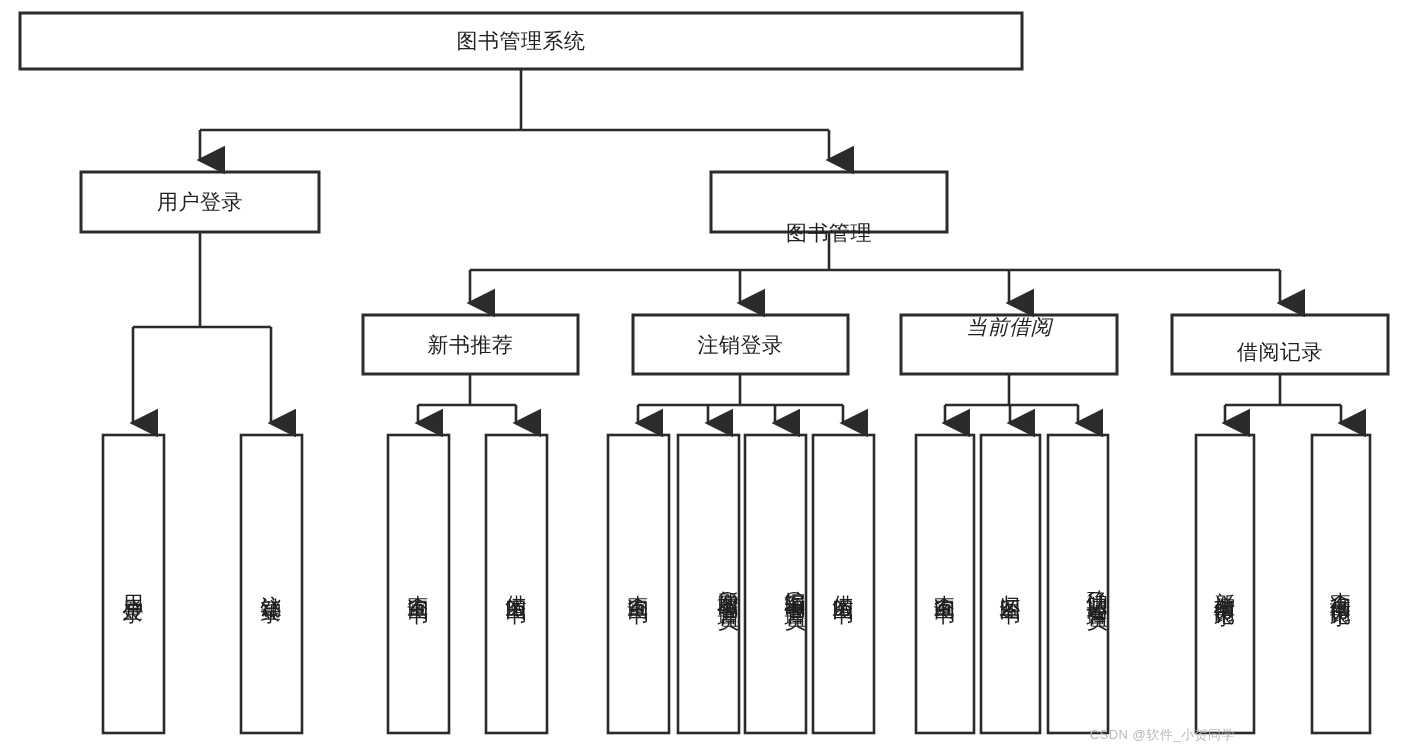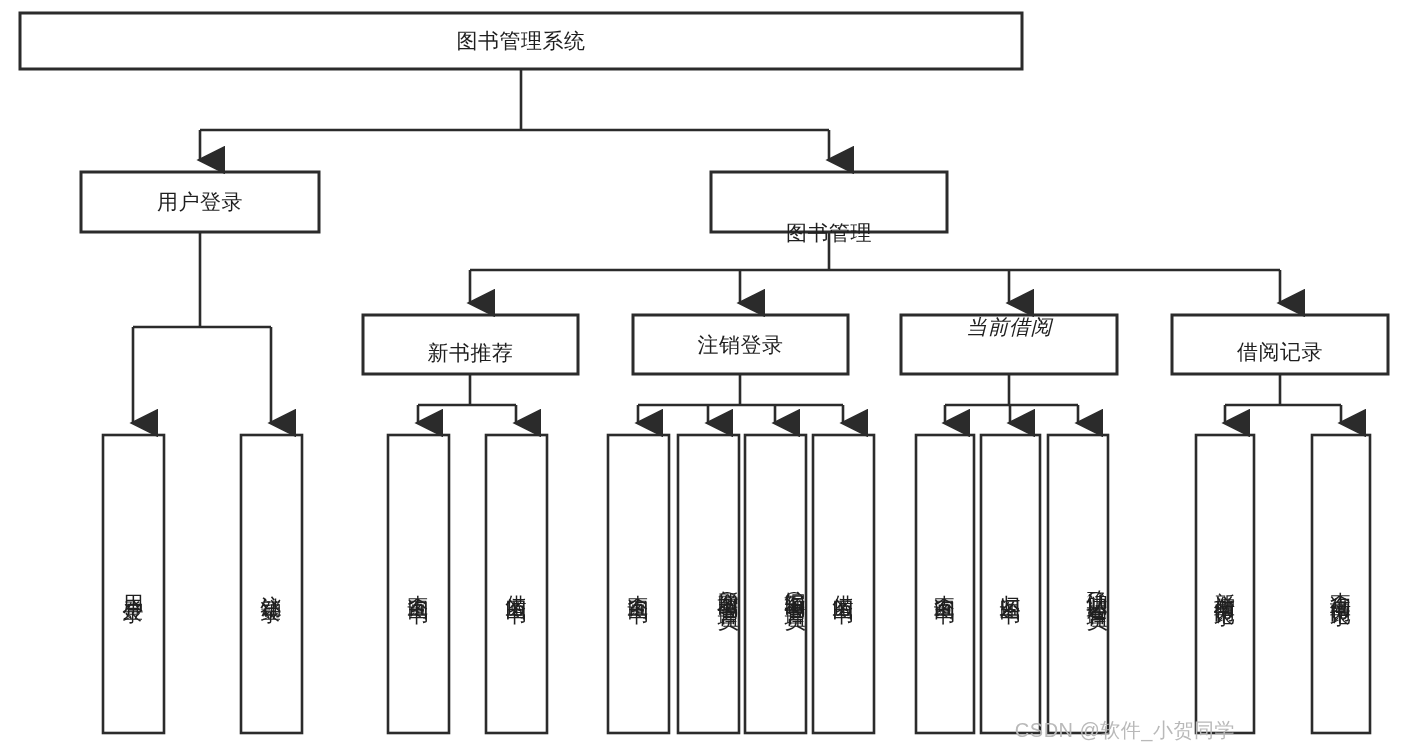--- a/index.html
+++ b/index.html
@@ -72,21 +72,21 @@
     justify-content: center;
   }
   .node-label.vertical.top-aligned {
     align-items: flex-start;
     padding-top: 4px;
   }
   .watermark {
     position: absolute;
     right: 8px;
     bottom: 3px;
-    font-size: 20px;
+    font-size: 13px;
     color: #b9b9b9;
     font-family: "Liberation Sans", "DejaVu Sans", sans-serif;
     white-space: nowrap;
     letter-spacing: 0.5px;
   }
 </style>
 </head>
 <body>
 
 <div id="diagram-root">
@@ -181,21 +181,21 @@
       <path class="connector" marker-end="url(#arrow)" d="M 1225 405 L 1225 423"></path>
       <path class="connector" marker-end="url(#arrow)" d="M 1341 405 L 1341 423"></path>
     </g>
   </svg>
 
   <div class="node-label horizontal" style="left:20px; top:13px; width:1002px; height:56px;">图书管理系统</div>
 
   <div class="node-label horizontal" style="left:81px; top:172px; width:238px; height:60px;">用户登录</div>
   <div class="node-label horizontal" style="left:711px; top:172px; width:236px; height:60px;margin-top:31px;">图书管理</div>
 
-  <div class="node-label horizontal" style="left:363px; top:315px; width:215px; height:59px;margin-top:8px;">新书推荐</div>
+  <div class="node-label horizontal" style="left:363px; top:315px; width:215px; height:59px;">新书推荐</div>
   <div class="node-label horizontal" style="left:633px; top:315px; width:215px; height:59px;">注销登录</div>
   <div class="node-label horizontal" style="left:901px; top:297px; width:216px; height:59px;font-style:italic;">当前借阅</div>
   <div class="node-label horizontal" style="left:1172px; top:322px; width:216px; height:59px;">借阅记录</div>
 
   <div class="node-label vertical" style="left:103px; top:435px; width:61px; height:298px;">用户登录</div>
   <div class="node-label vertical" style="left:241px; top:435px; width:61px; height:298px;">注销登录</div>
 
   <div class="node-label vertical" style="left:388px; top:435px; width:61px; height:298px;">查询图书</div>
   <div class="node-label vertical" style="left:486px; top:435px; width:61px; height:298px;">借阅图书</div>
 

